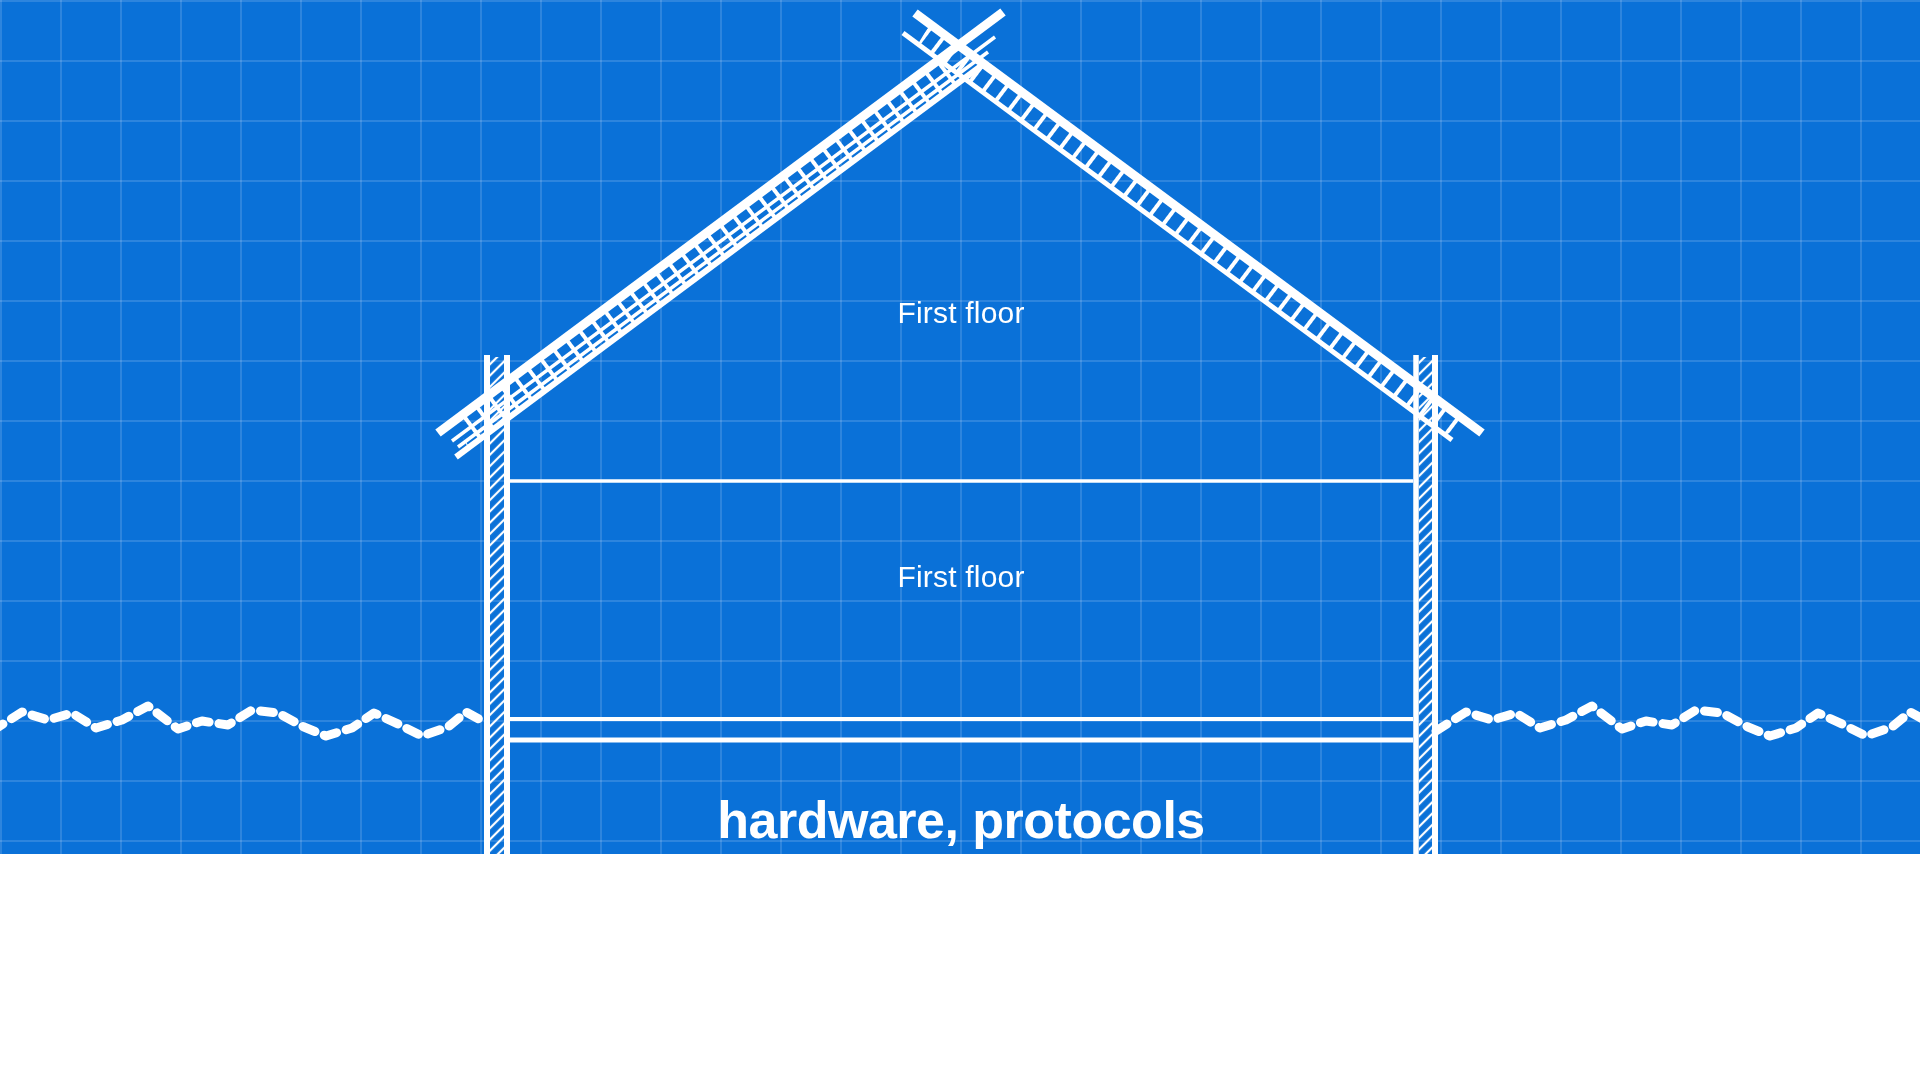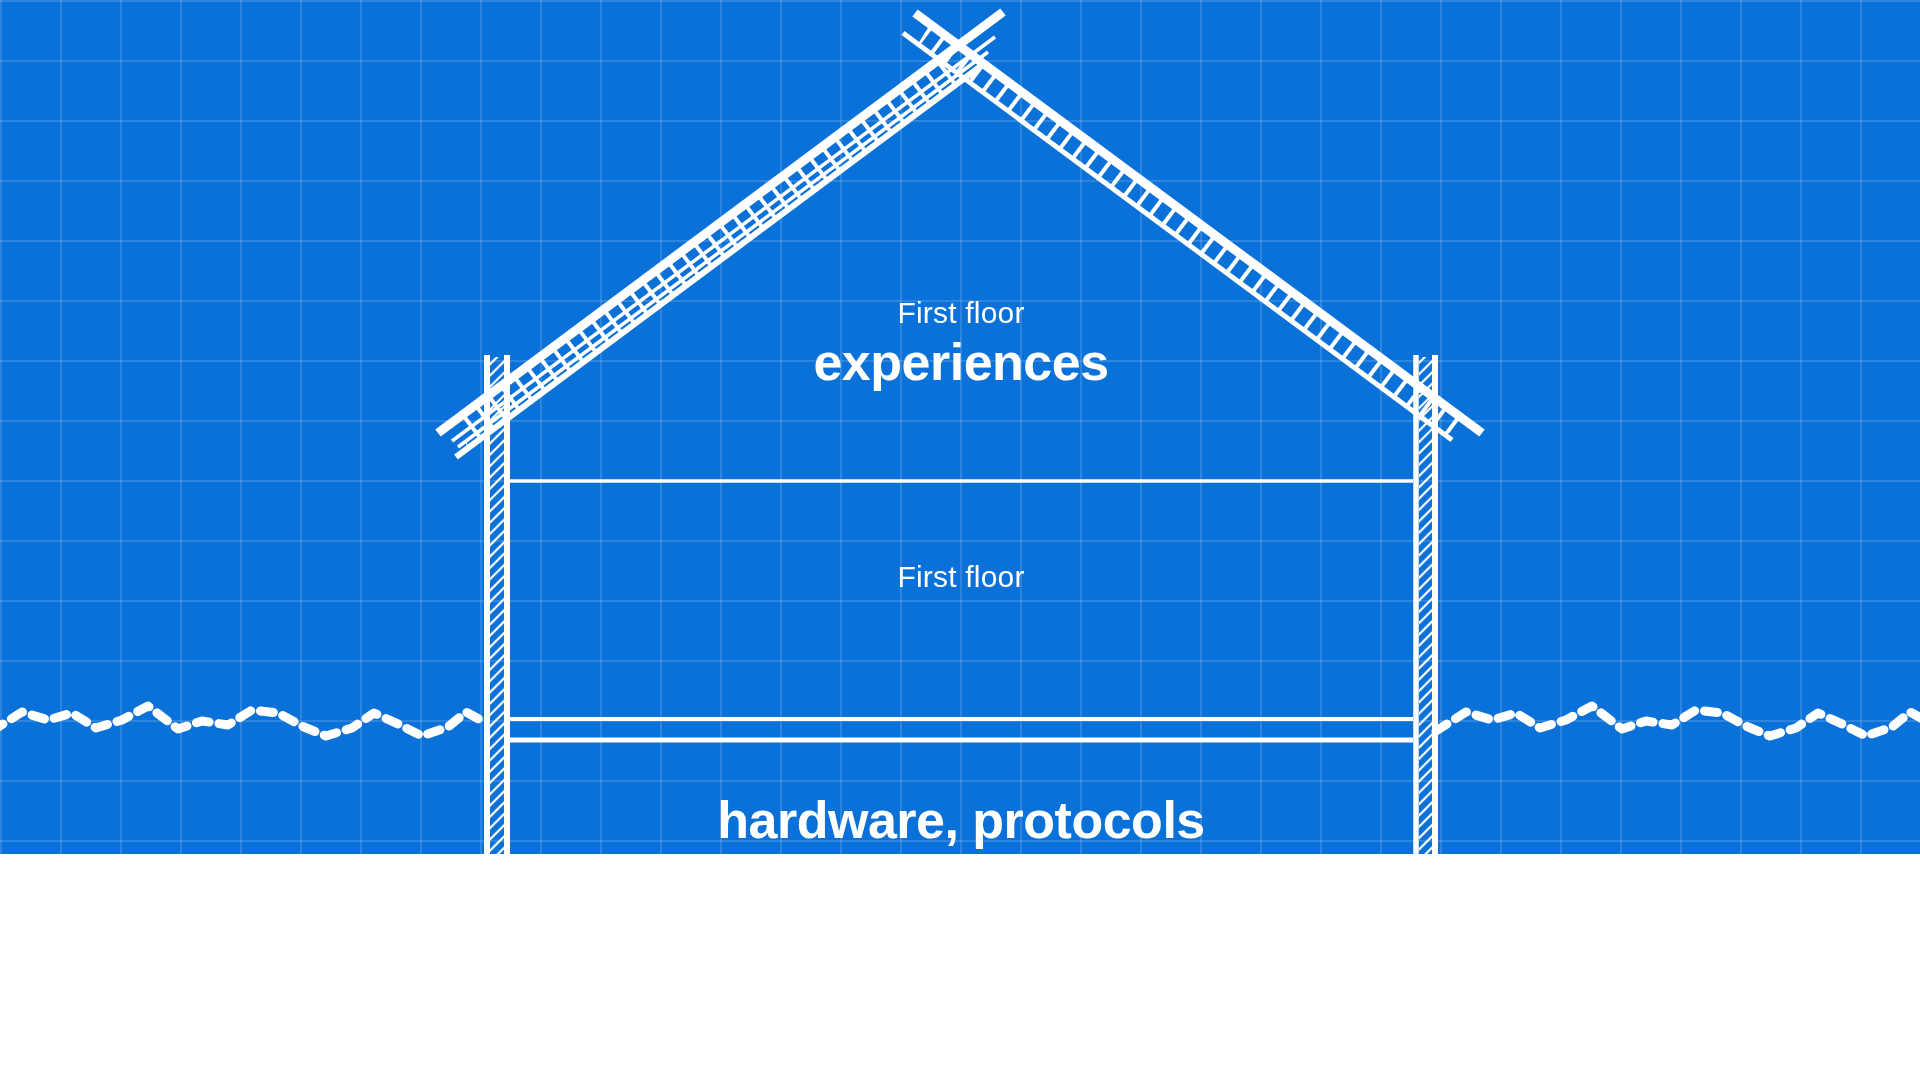--- a/index.html
+++ b/index.html
@@ -120,21 +120,20 @@
 
     <g>
       <rect x="1419" y="357" width="13" height="703" fill="url(#hatchWall)"></rect>
       <line x1="1416" y1="355" x2="1416" y2="1062" stroke="#ffffff" stroke-width="5.5"></line>
       <line x1="1435" y1="355" x2="1435" y2="1062" stroke="#ffffff" stroke-width="6"></line>
     </g>
   </svg>
 
   <div class="floor-group g1">
     <div class="floor-label">First floor</div>
-    <div class="floor-title">experiences</div>
   </div>
 
   <div class="floor-group g2">
     <div class="floor-label">First floor</div>
   </div>
 
   <div class="floor-group g3">
     <div class="floor-title">hardware, protocols and standards</div>
   </div>
 

